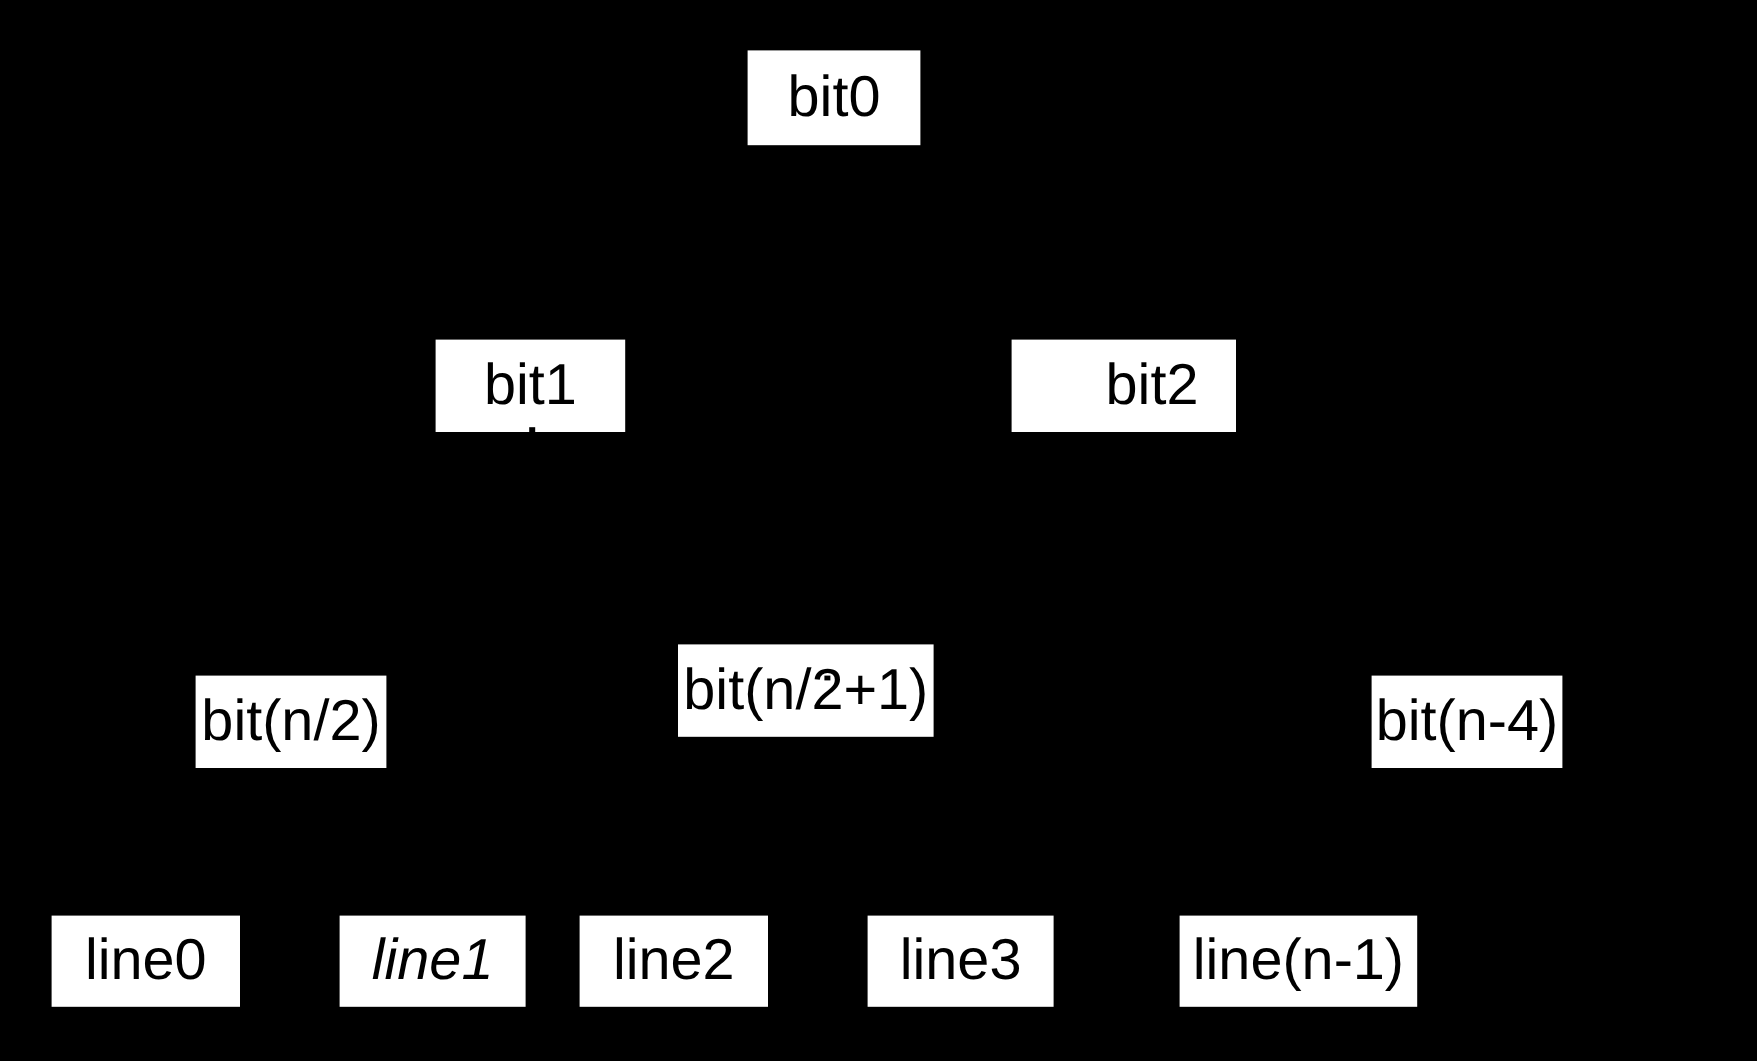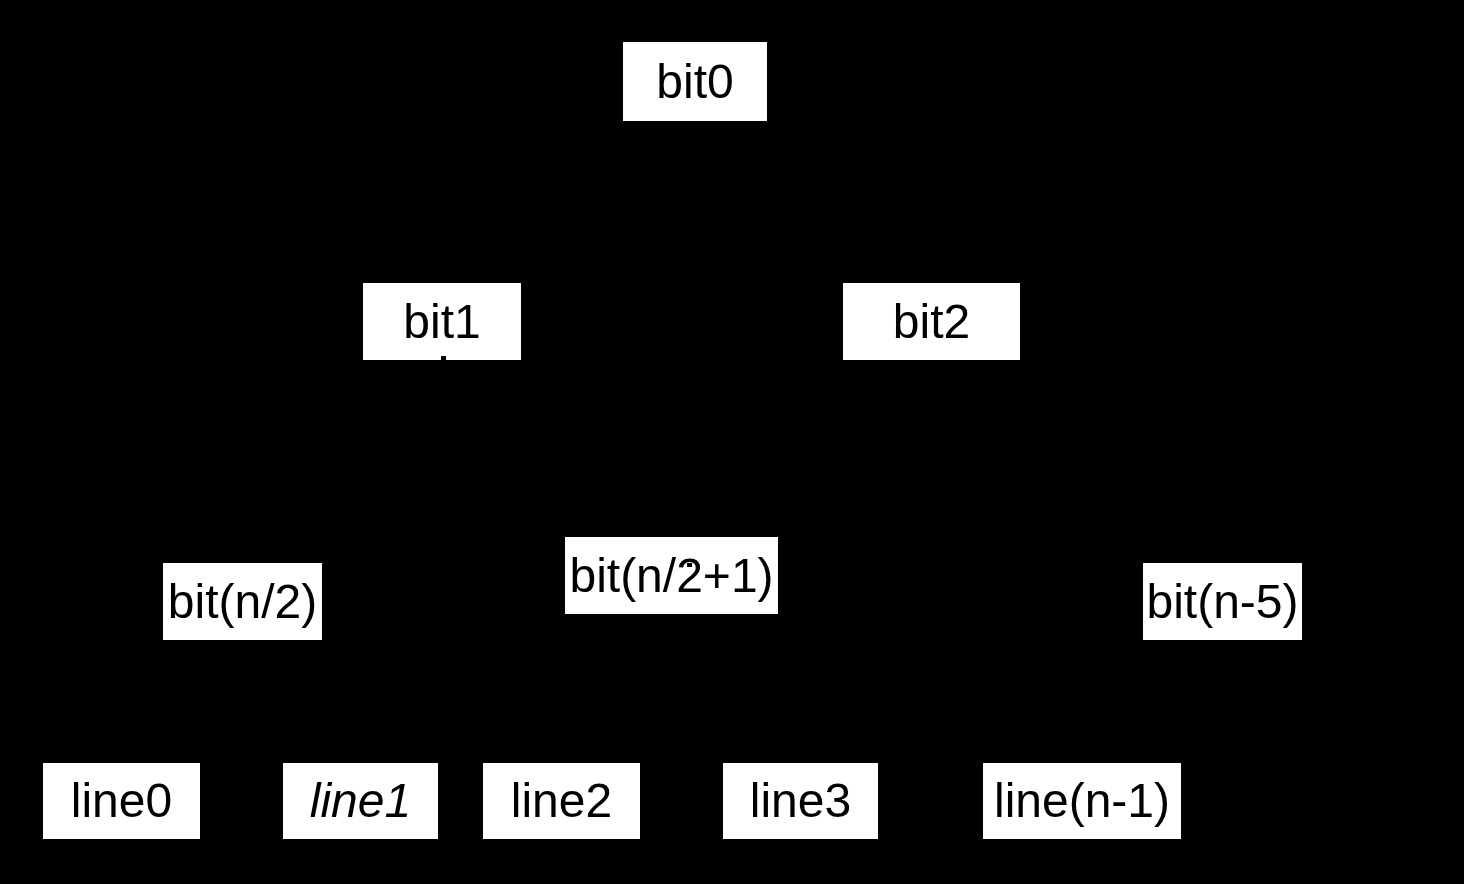--- a/index.html
+++ b/index.html
@@ -35,25 +35,25 @@
   }
 </style>
 </head>
 <body>
 
 <div class="canvas">
 
   <div class="node" style="left:603px; top:42px;  width:144px; height:79px;margin-left:20px;">bit0</div>
 
   <div class="node" style="left:363px; top:283px; width:158px; height:77px;">bit1</div>
-  <div class="node" style="left:843px; top:283px; width:177px; height:77px;">bit2</div>
+  <div class="node" style="left:843px; top:283px; width:140px; height:77px;padding-left:47px;">bit2</div>
 
   <div class="node" style="left:163px; top:563px; width:159px; height:77px;">bit(n/2)</div>
   <div class="node" style="left:565px; top:537px; width:213px; height:77px;">bit(n/2+1)</div>
-  <div class="node" style="left:1143px; top:563px; width:159px; height:77px;">bit(n-5)</div>
+  <div class="node" style="left:1143px; top:563px; width:159px; height:77px;">bit(n-4)</div>
 
   <div class="node" style="left:43px;  top:763px; width:157px; height:76px;">line0</div>
   <div class="node" style="left:283px; top:763px; width:155px; height:76px;font-style:italic;">line1</div>
   <div class="node" style="left:483px; top:763px; width:157px; height:76px;">line2</div>
   <div class="node" style="left:723px; top:763px; width:155px; height:76px;">line3</div>
   <div class="node" style="left:983px; top:763px; width:198px; height:76px;">line(n-1)</div>
 
   <div class="stub" style="left:441px; top:356px;"></div>
   <div class="stub" style="left:687px; top:563px;"></div>
 

